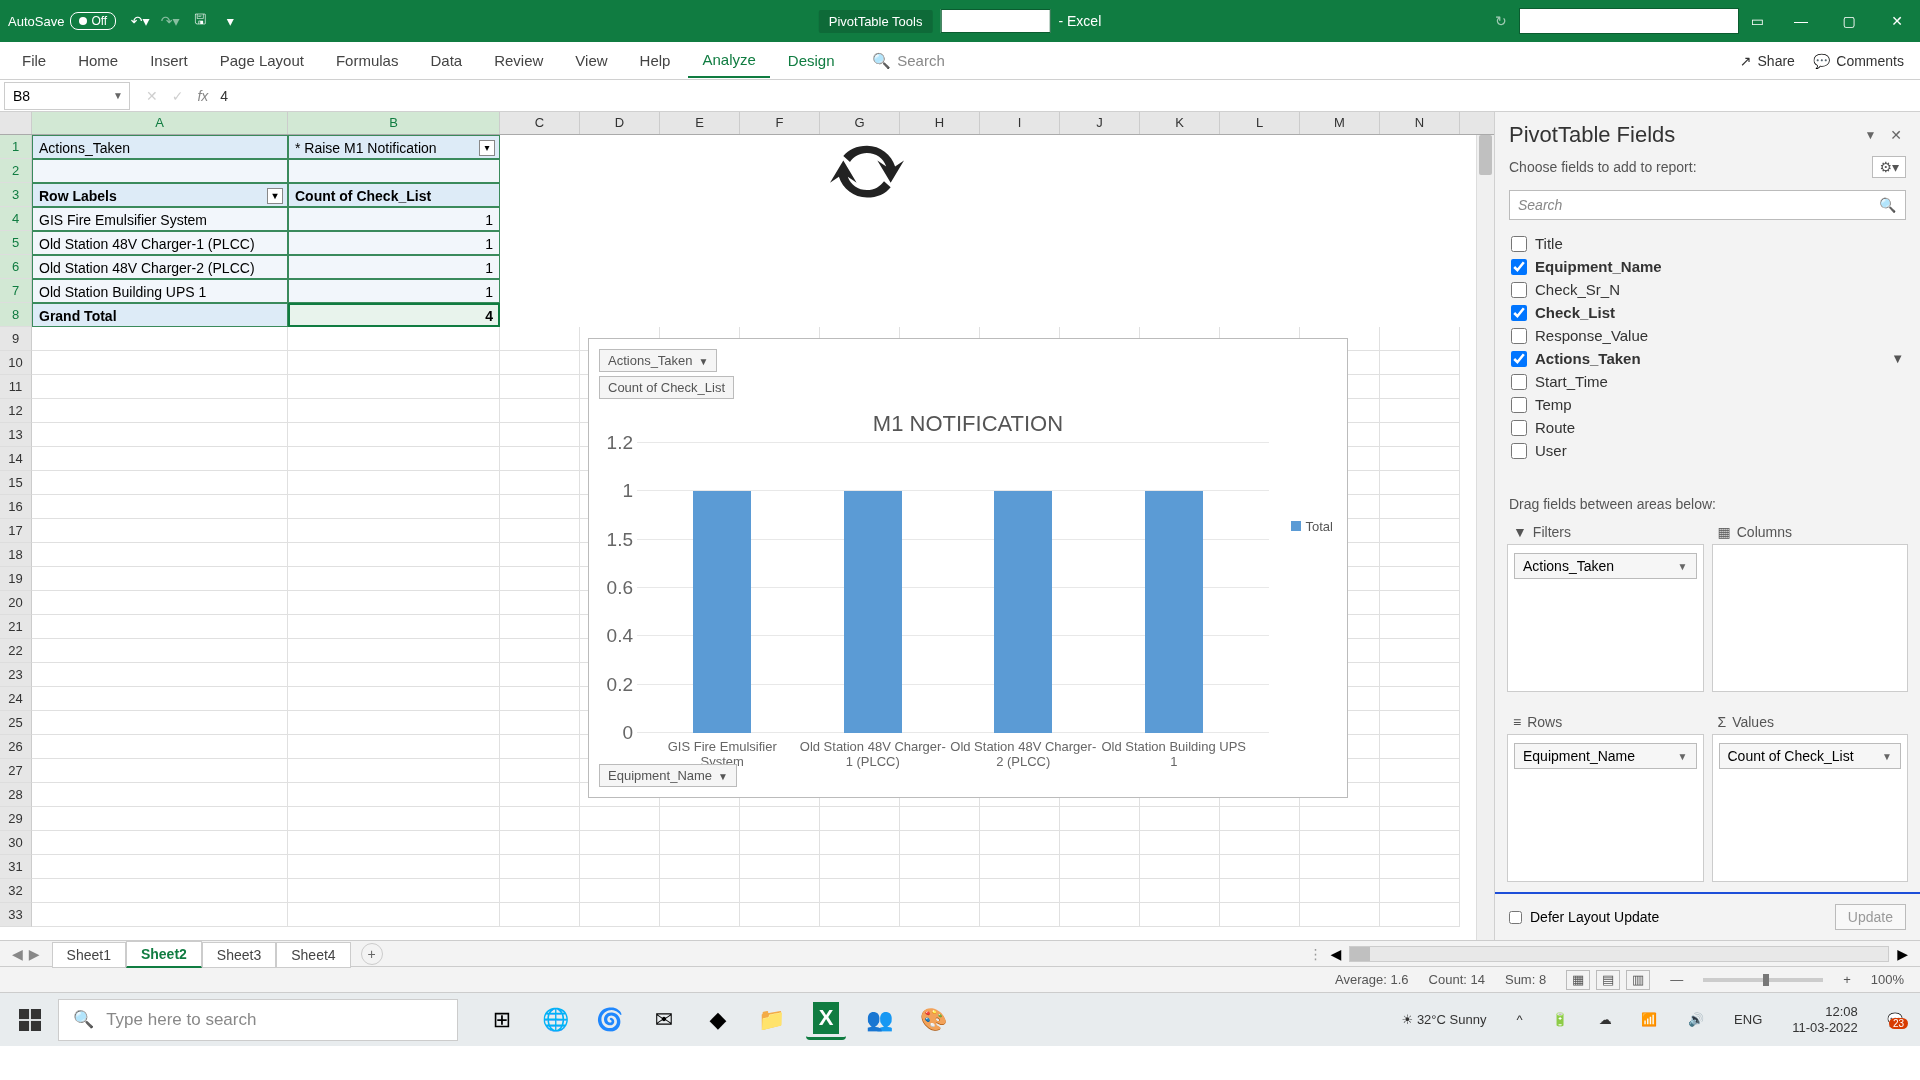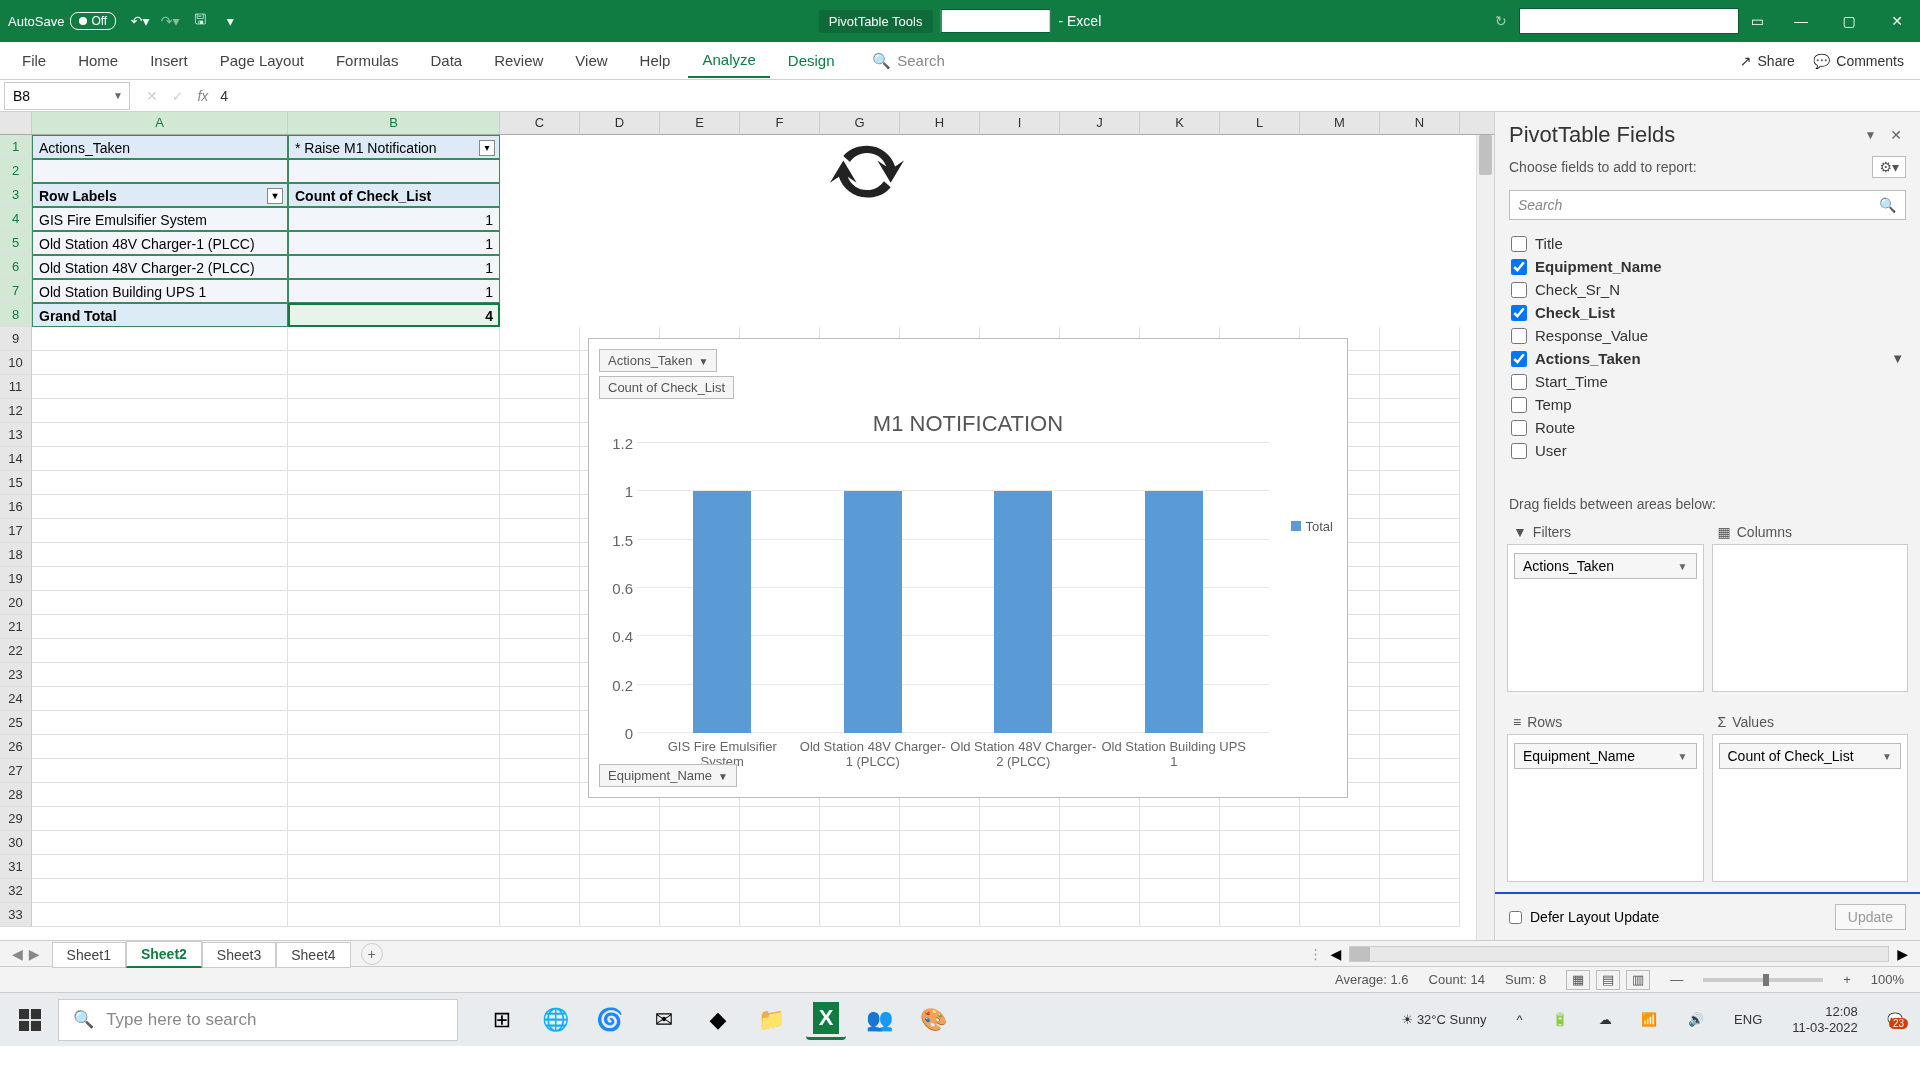--- a/index.html
+++ b/index.html
@@ -70,21 +70,21 @@
 
 .refresh-icon { position: absolute; top: 30px; left: 830px; width: 74px; height: 60px; }
 
 
 .pivot-chart { position: absolute; top: 226px; left: 588px; width: 760px; height: 460px; border: 1px solid #bbb; background: #fff; padding: 8px; }
 .chart-field-btn { display: inline-block; border: 1px solid #bbb; background: #f5f5f5; padding: 3px 8px; font-size: 13px; color: #555; margin: 2px; }
 .chart-field-btn .dd { font-size: 10px; margin-left: 6px; }
 .chart-title { text-align: center; font-size: 22px; color: #555; margin: 10px 0 6px; }
 .chart-plot { position: relative; height: 290px; margin-left: 40px; }
 .y-axis { position: absolute; left: -36px; top: 0; bottom: 0; width: 36px; }
-.y-tick { position: absolute; right: 4px; font-size: 15px; color: #666; transform: translateY(50%); }
+.y-tick { position: absolute; right: 4px; font-size: 19px; color: #666; transform: translateY(50%); }
 .gridline { position: absolute; left: 0; right: 70px; border-top: 1px solid #e8e8e8; }
 .bars { position: absolute; left: 10px; right: 90px; bottom: 0; top: 0; display: flex; justify-content: space-around; align-items: flex-end; }
 .bar { width: 58px; background: #5b9bd5; }
 .x-labels { display: flex; justify-content: space-around; margin-left: 50px; margin-right: 90px; margin-top: 6px; }
 .x-label { width: 150px; text-align: center; font-size: 13px; color: #666; }
 .legend { position: absolute; right: 14px; top: 180px; font-size: 13px; color: #555; }
 .legend-swatch { display: inline-block; width: 10px; height: 10px; background: #5b9bd5; margin-right: 5px; }
 .chart-bottom-field { position: absolute; bottom: 8px; left: 8px; }
 
 

